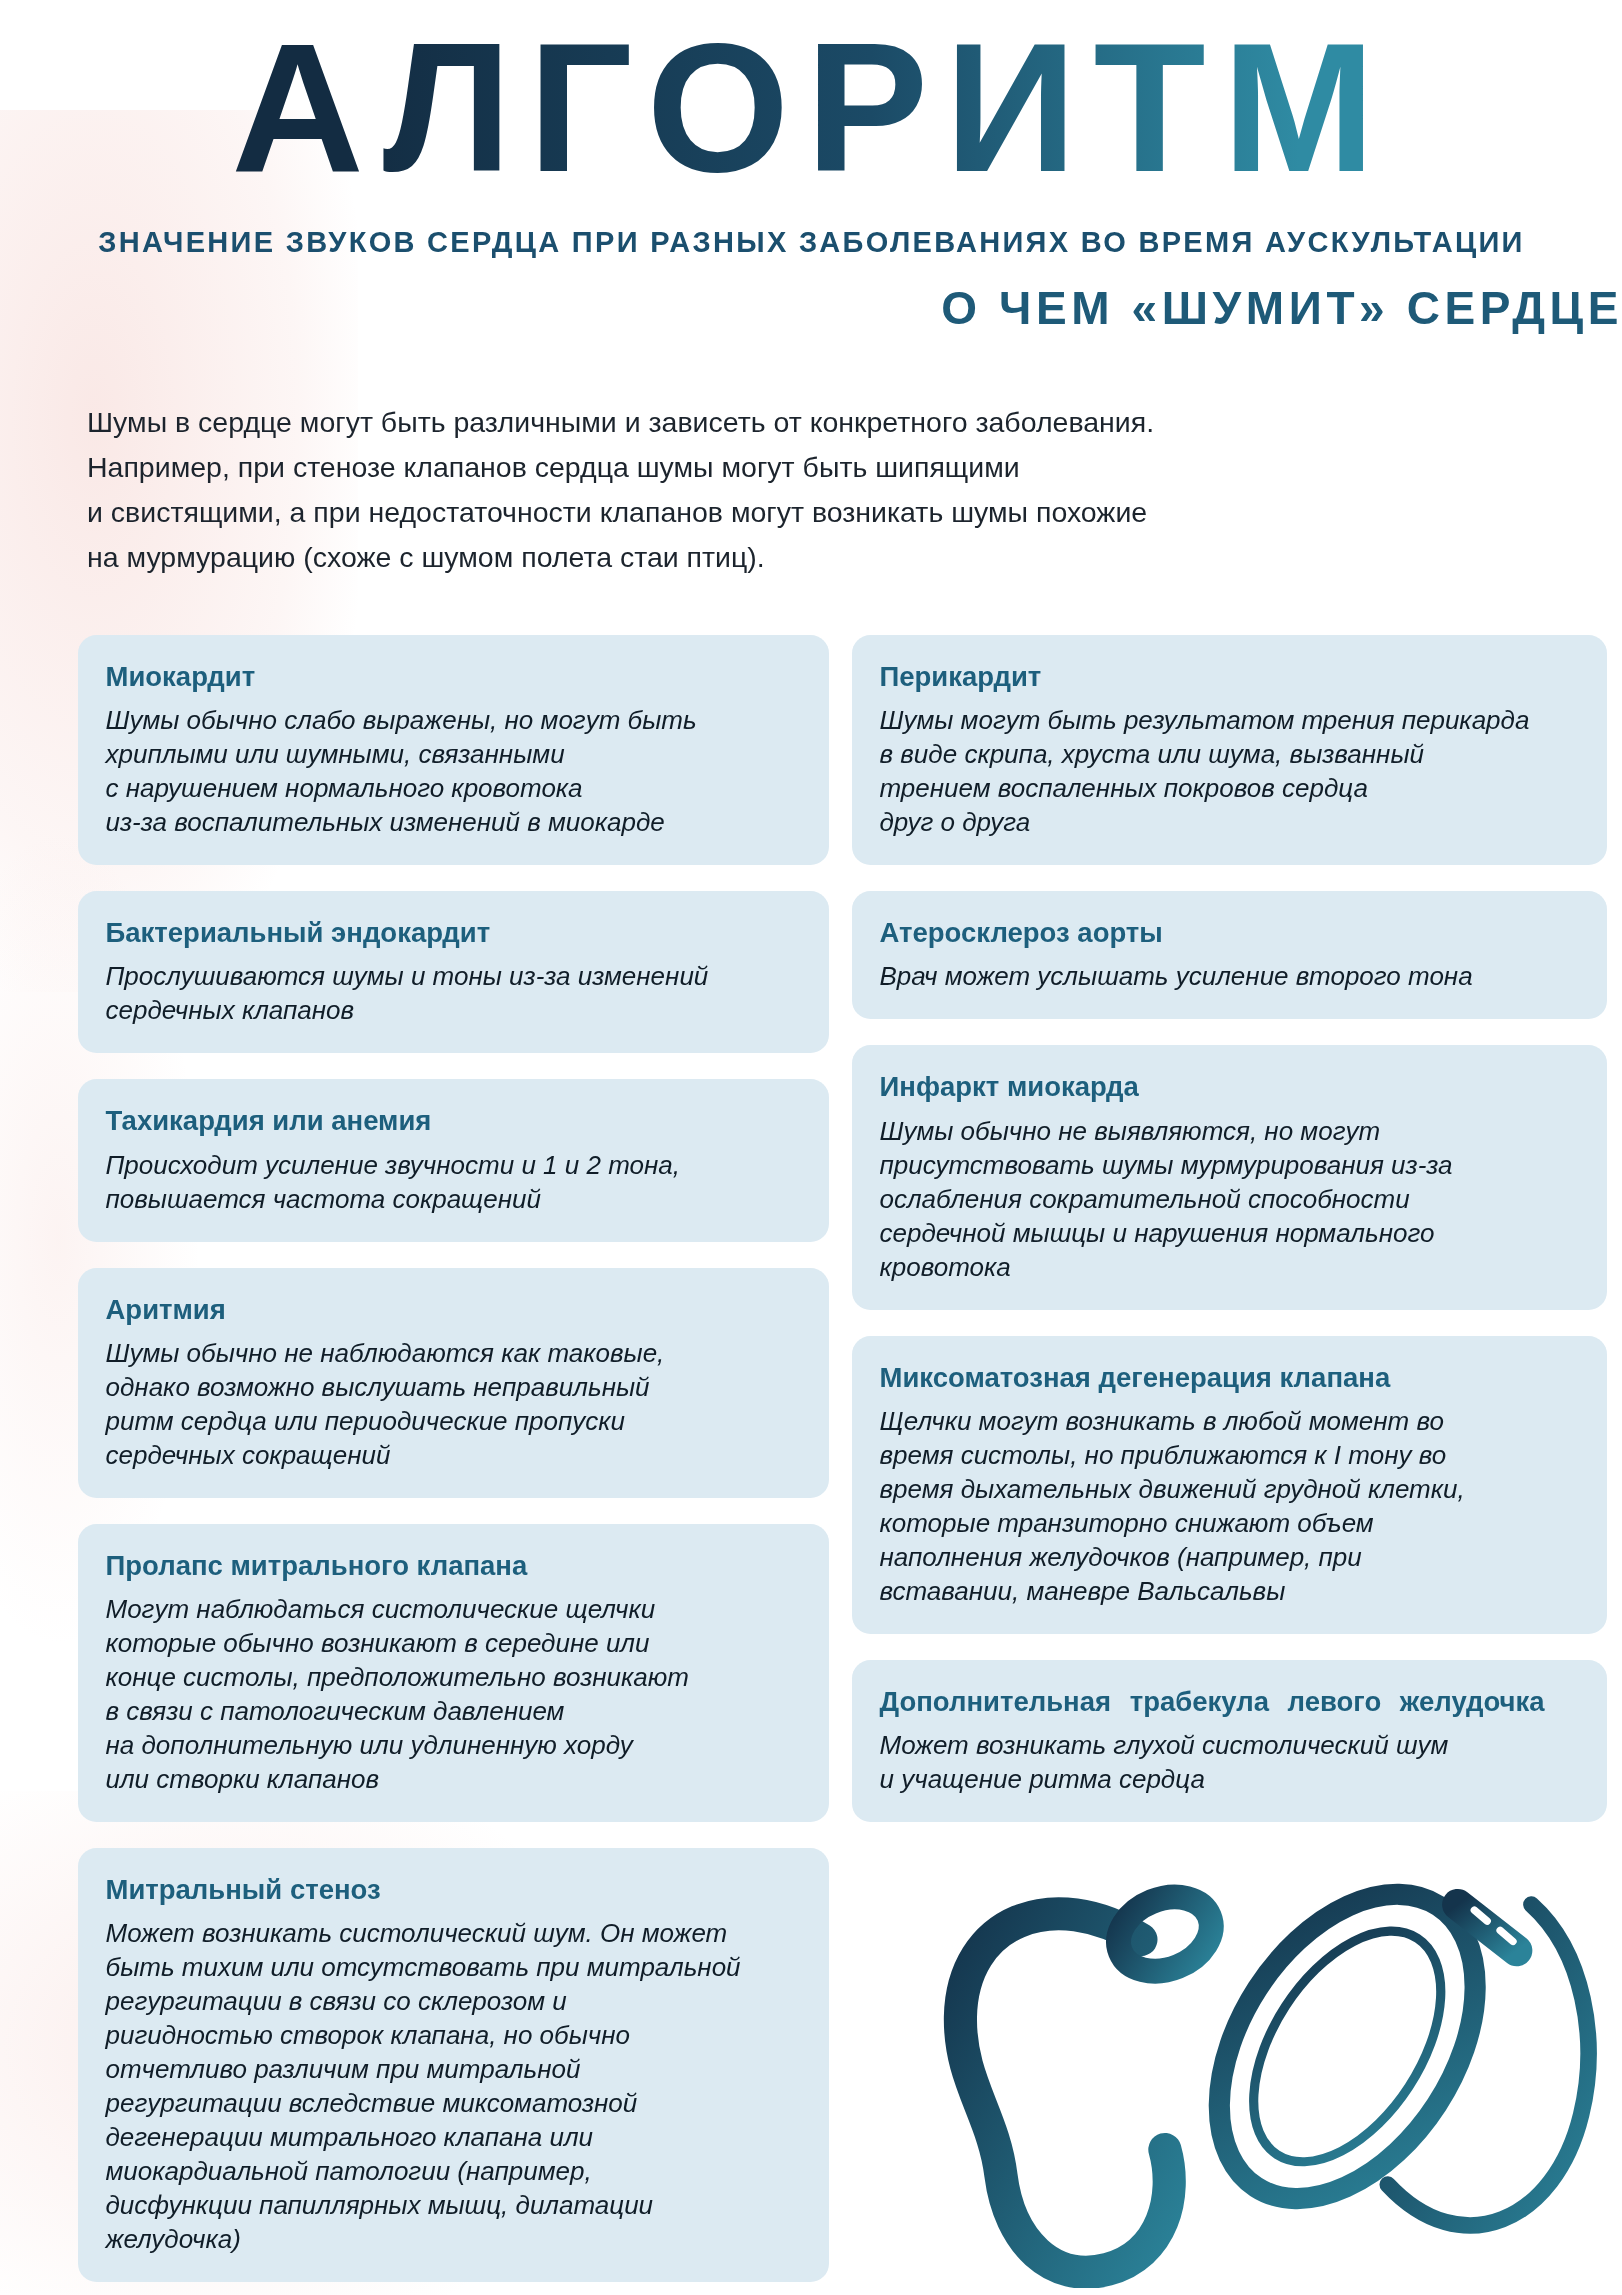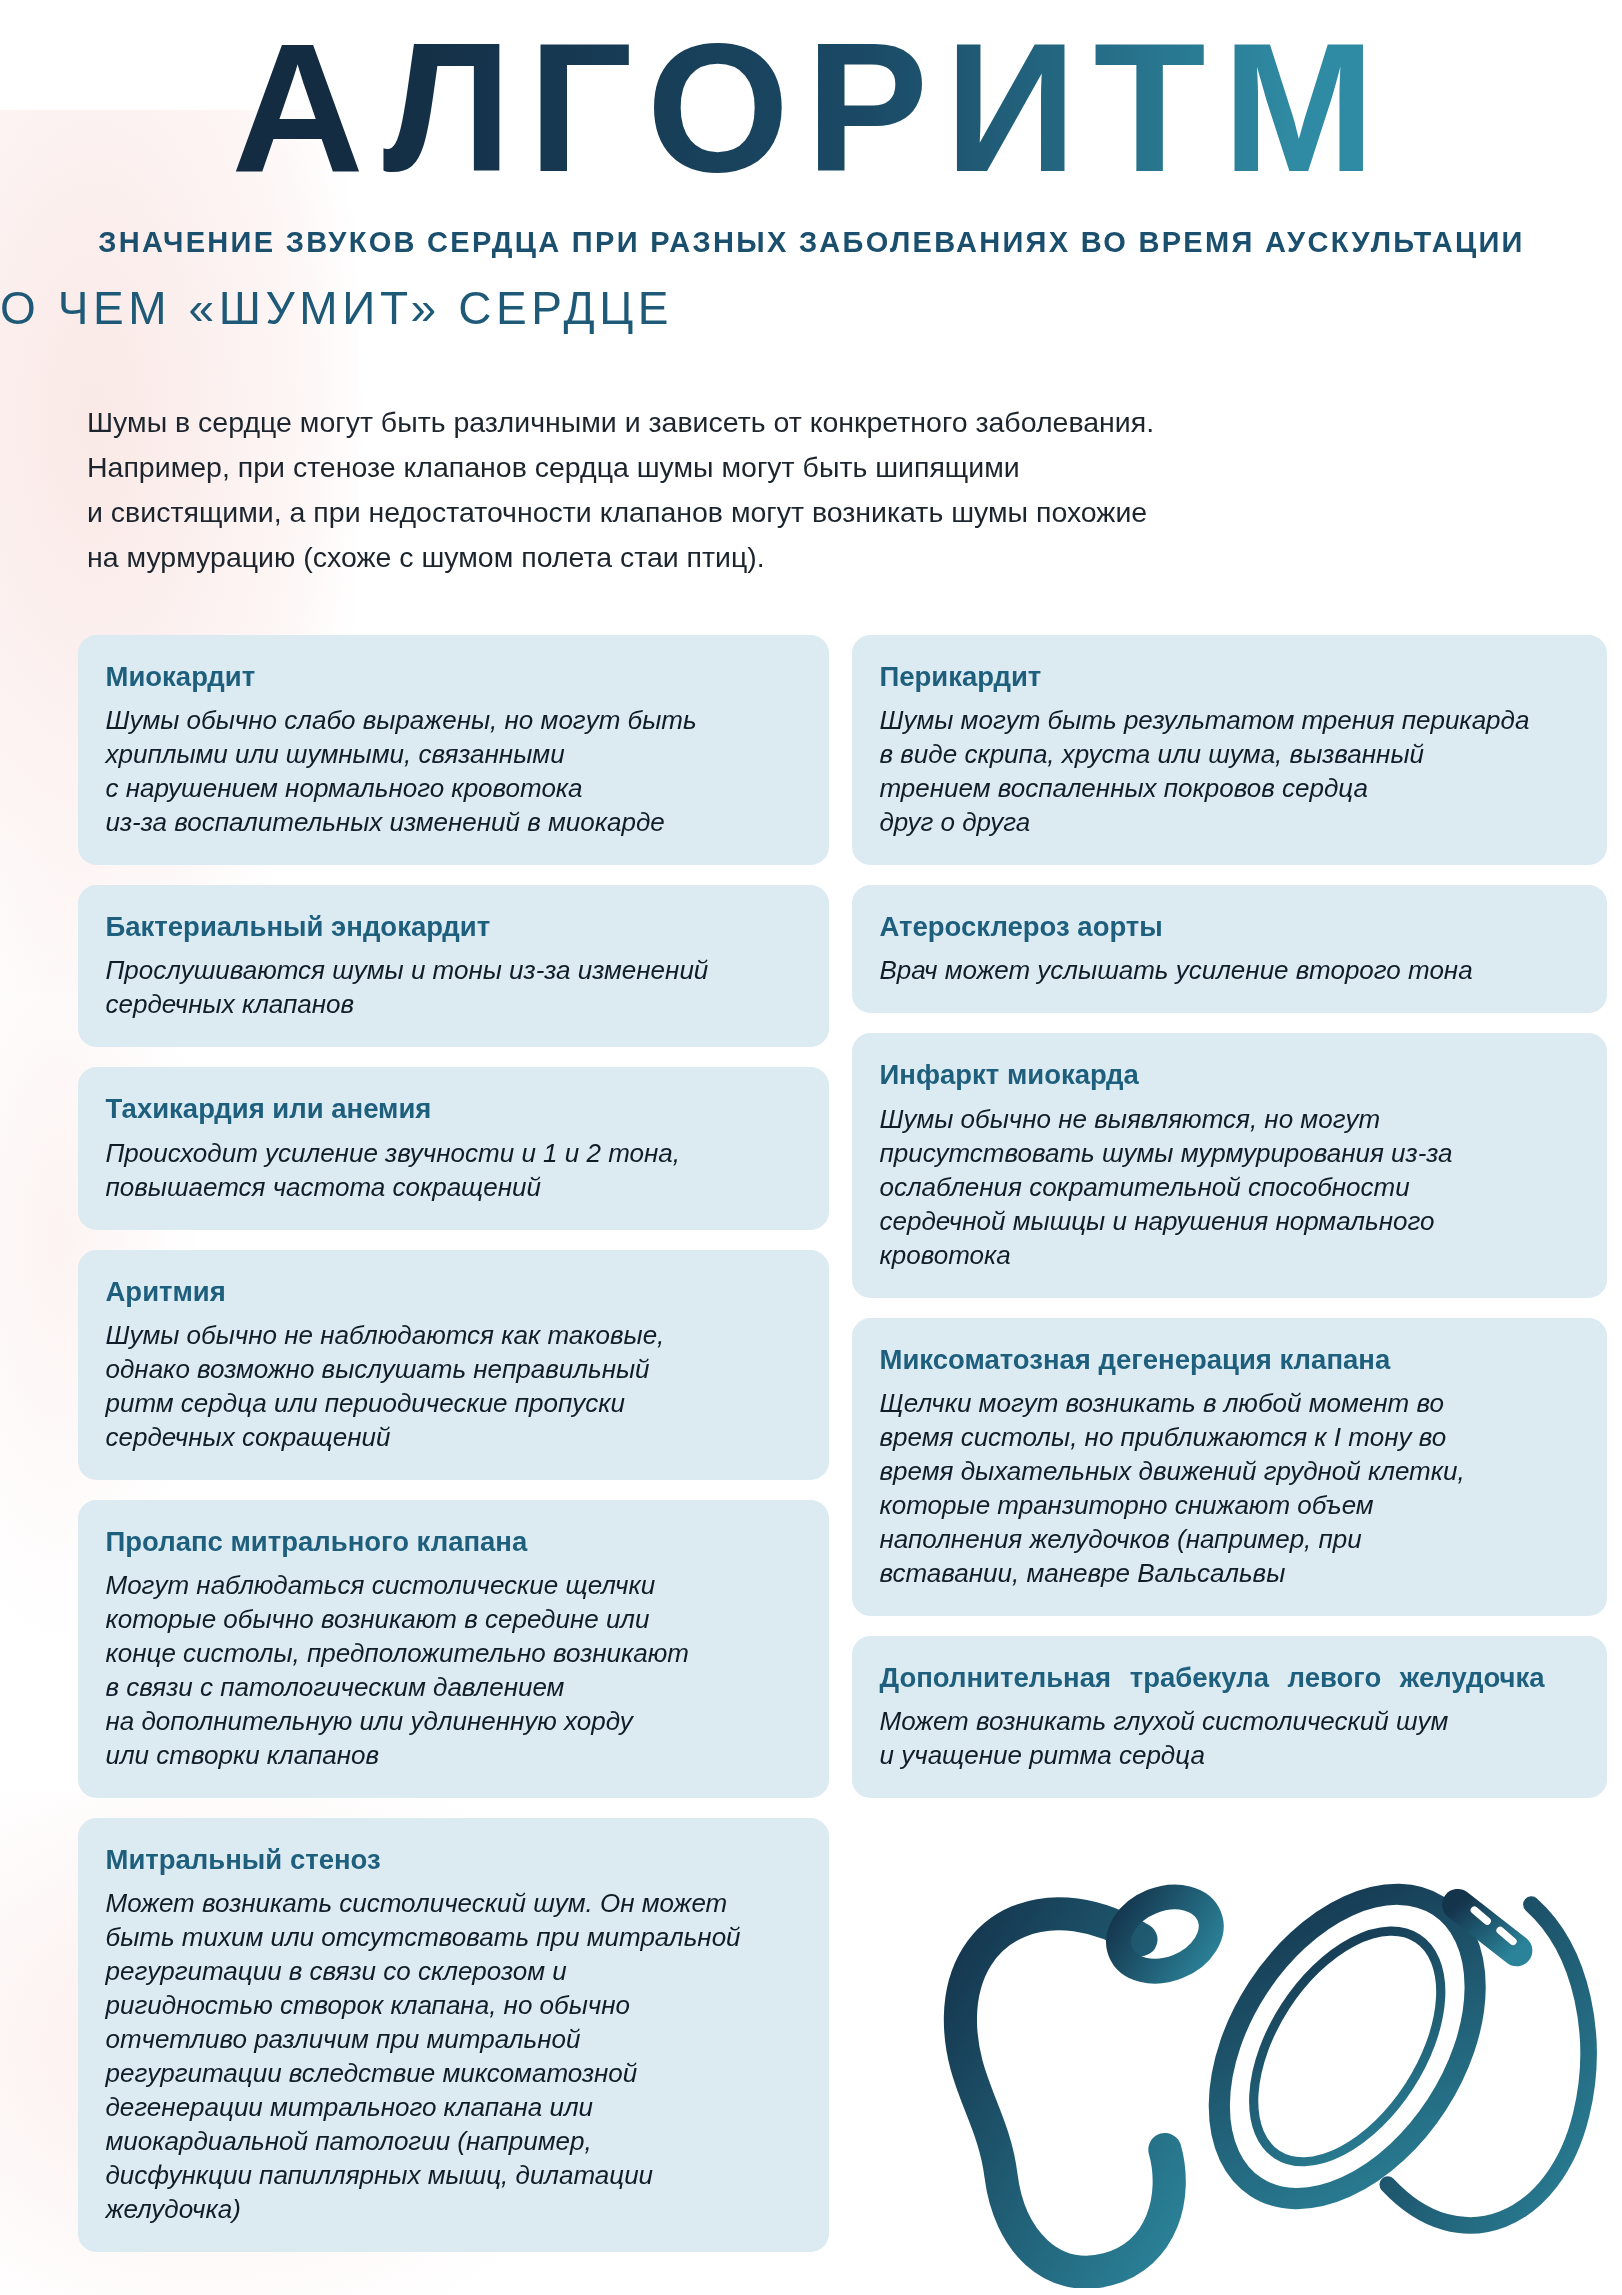--- a/index.html
+++ b/index.html
@@ -22,29 +22,29 @@
     left:-129px;top:1791px;width:753px;height:569px;
     background:radial-gradient(ellipse at 45% 45%, rgba(228,142,130,0.16), rgba(228,142,130,0) 70%);
   }
 
   .main-title-svg{position:absolute;top:16.5px;left:0;}
   .subtitle{
     position:absolute;top:226px;left:0;width:1623px;text-align:center;
     font-size:29px;font-weight:800;letter-spacing:2.3px;color:#1b4f6e;
   }
   .section-title{
-    position:absolute;top:281px;left:0;width:1623px;text-align:left;
-    font-size:46px;font-weight:400;letter-spacing:4.6px;color:#1e5a78;
+    position:absolute;top:281px;left:0;width:1623px;text-align:right;
+    font-size:46px;font-weight:700;letter-spacing:4.6px;color:#1e5a78;
   }
   .intro{
     position:absolute;top:400px;left:87px;width:1497px;
     font-size:28.5px;line-height:45px;color:#1c242d;white-space:pre-line;
   }
 
-  .col{position:absolute;top:635px;display:flex;flex-direction:column;gap:20px;}
+  .col{position:absolute;top:635px;display:flex;flex-direction:column;gap:26px;}
   .col-left{left:78px;width:751px;}
   .col-right{left:852px;width:755px;}
 
   .card{
     background:#dceaf2;border-radius:18.4px;padding:24px 27.5px 26px;box-sizing:border-box;
   }
   .card-title{
     font-size:27.5px;font-weight:700;line-height:35px;color:#1d5f7d;margin:0 0 9.2px 0;
   }
   .card-title.justified{word-spacing:11px;}

